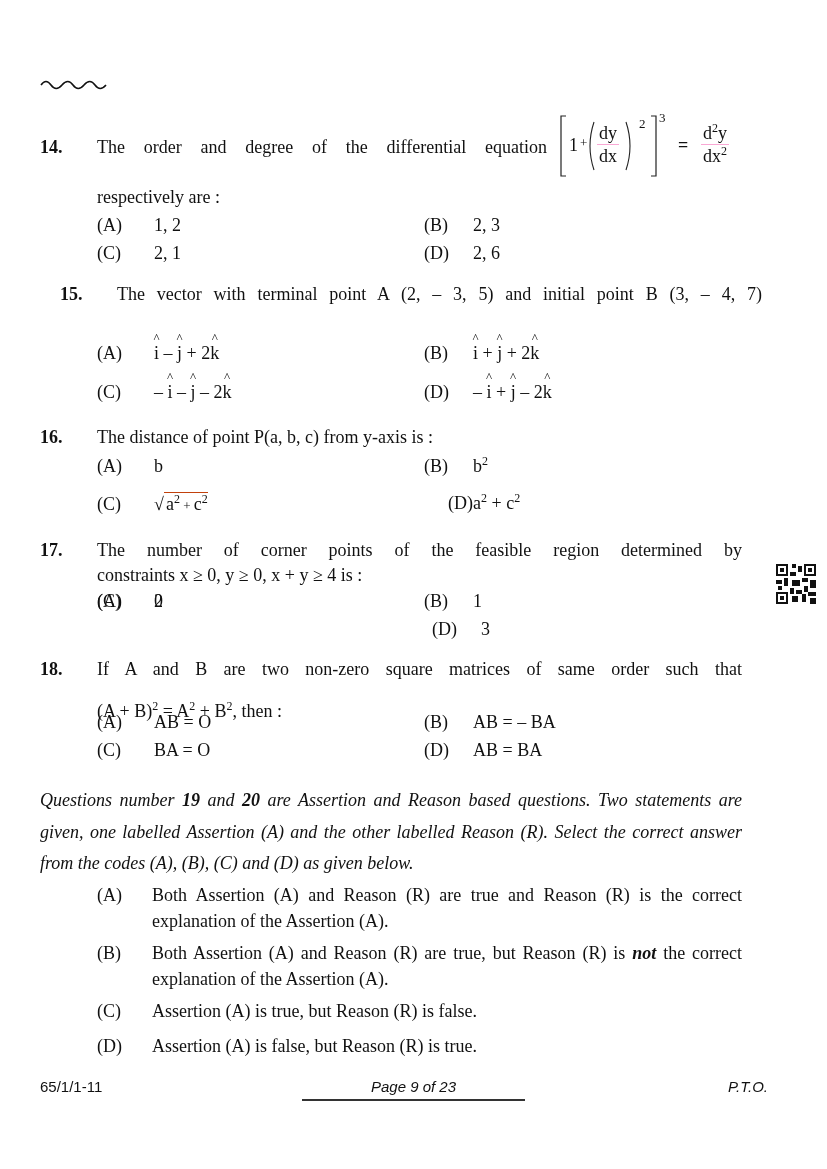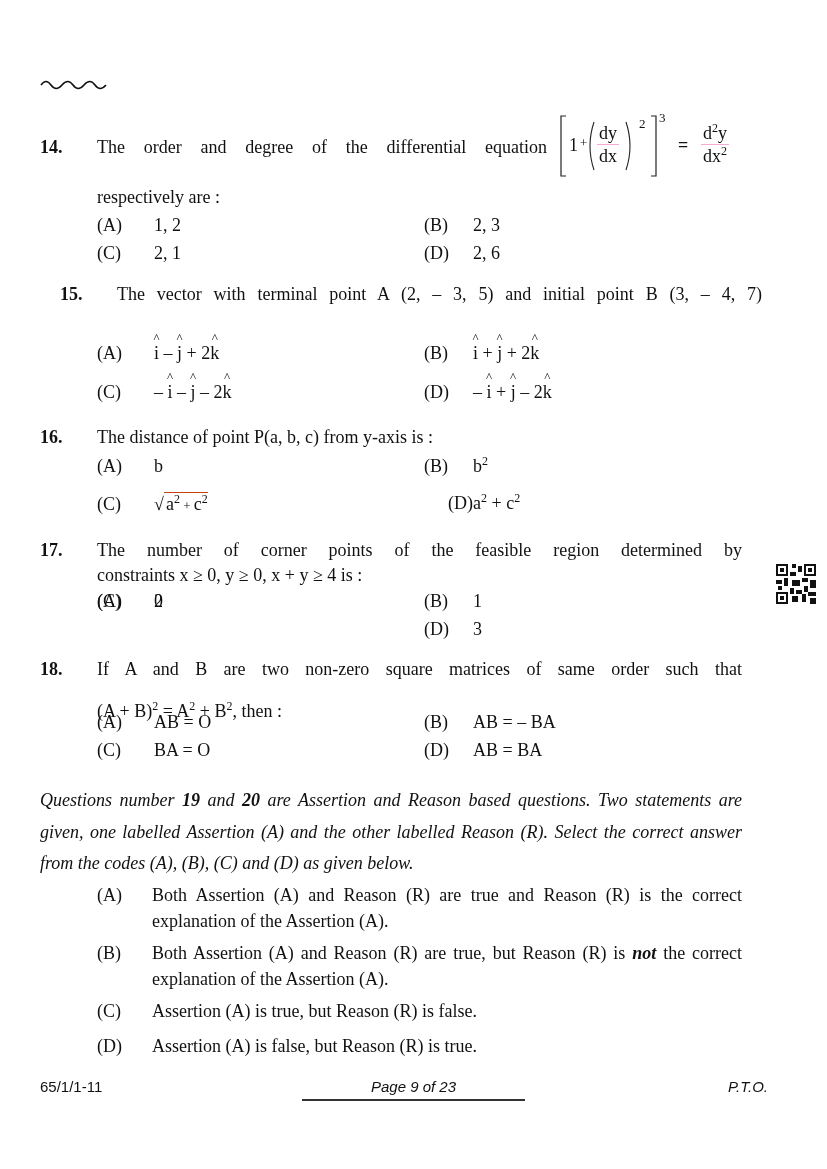--- a/index.html
+++ b/index.html
@@ -112,21 +112,21 @@
 
   <div class="q" style="top:537px; height:52px;">
     <span class="qnum">17.</span>
     <span class="qtext justify-line">The number of corner points of the feasible region determined by</span>
     <span class="qtext" style="top:25px;">constraints x ≥ 0, y ≥ 0, x + y ≥ 4 is :</span>
   </div>
 
   <div class="opt colA" style="top:590px;"><span class="lab">(A)</span><span>0</span></div>
   <div class="opt colB" style="top:590px;"><span class="lab">(B)</span><span>1</span></div>
   <div class="opt colA" style="top:590px;font-family:Liberation Serif, serif;"><span class="lab">(C)</span><span>2</span></div>
-  <div class="opt colB" style="top:618px;"><span class="lab">(D)</span><span>3</span></div>
+  <div class="opt colB" style="top:618px;margin-left:8px;"><span class="lab">(D)</span><span>3</span></div>
 
   <svg class="qr" viewBox="0 0 20 20">
     <rect x="0" y="0" width="20" height="20" fill="#fff"></rect>
     <rect x="0" y="0" width="6" height="6" fill="#111"></rect>
       <rect x="1" y="1" width="4" height="4" fill="#fff"></rect>
       <rect x="2" y="2" width="2" height="2" fill="#111"></rect>
     <rect x="14" y="0" width="6" height="6" fill="#111"></rect>
       <rect x="15" y="1" width="4" height="4" fill="#fff"></rect>
       <rect x="16" y="2" width="2" height="2" fill="#111"></rect>
     <rect x="0" y="14" width="6" height="6" fill="#111"></rect>

